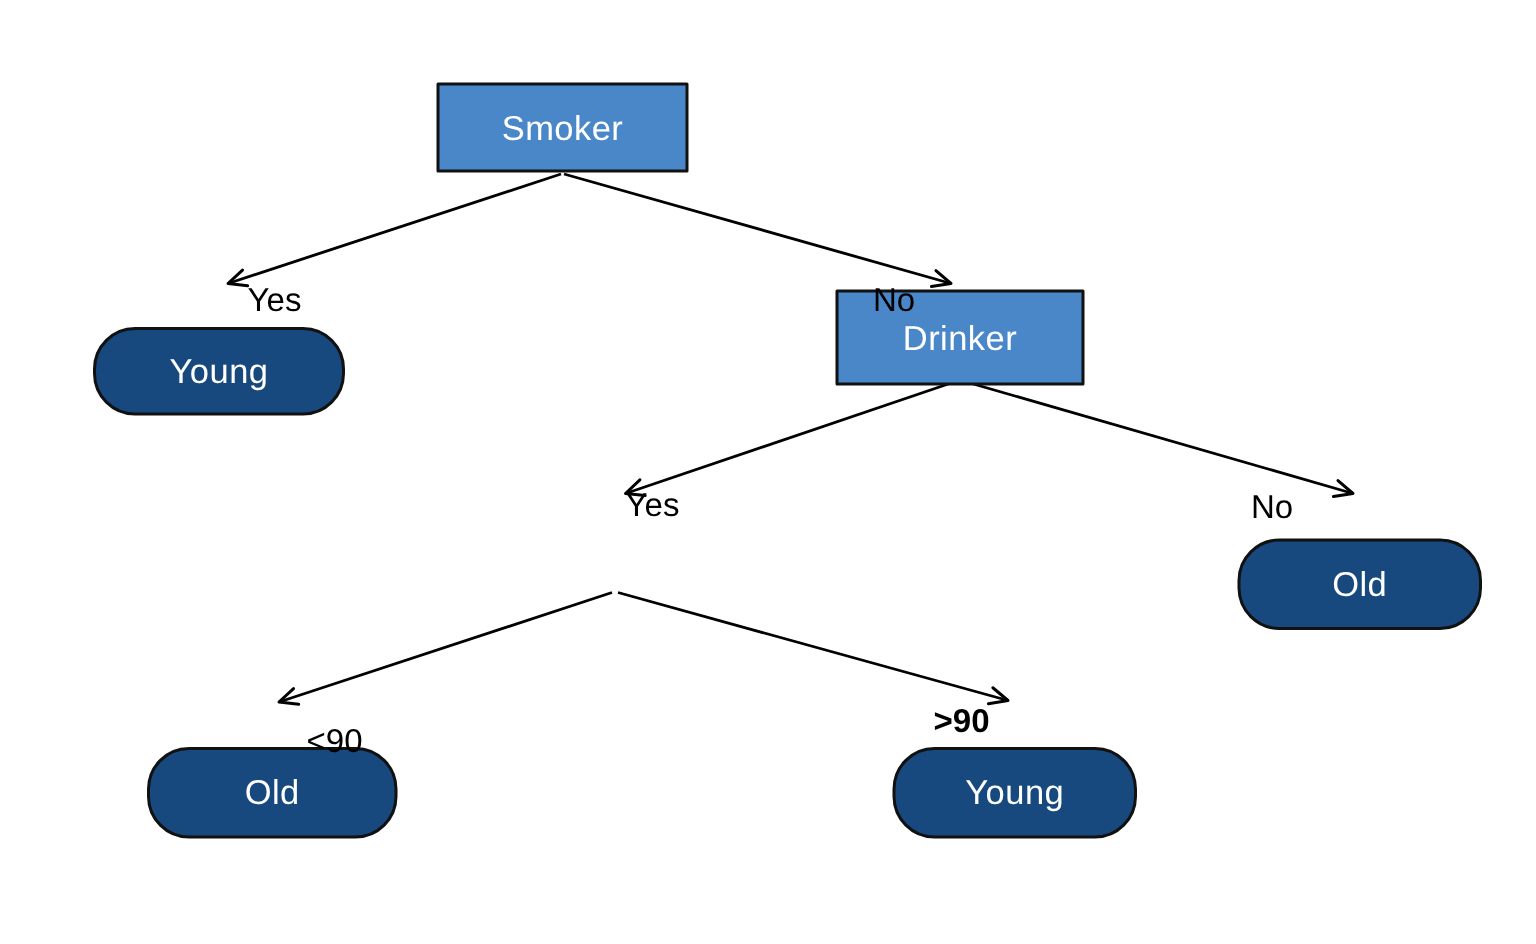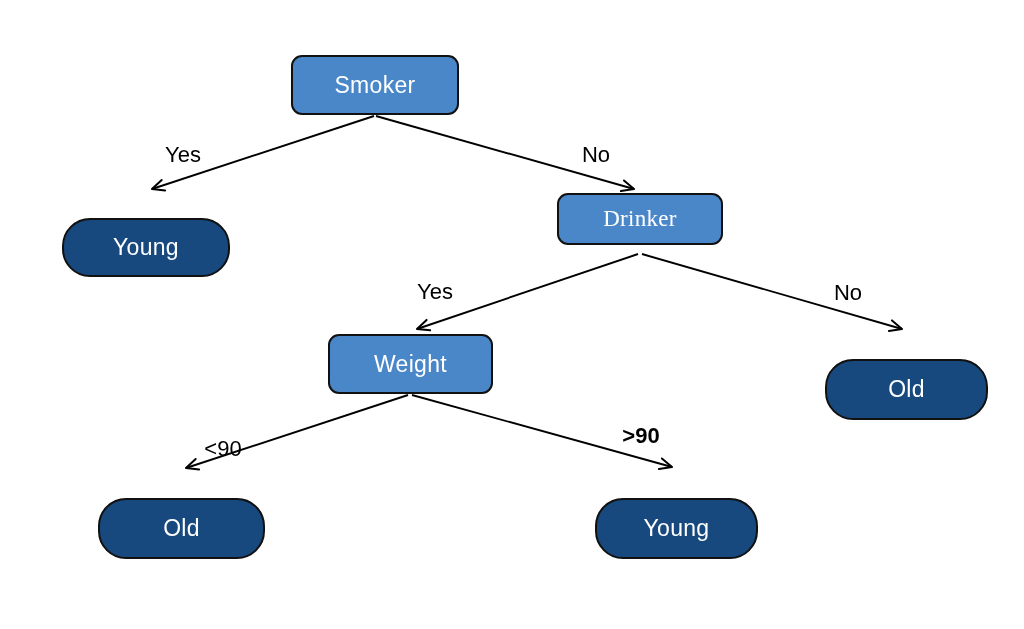--- a/index.html
+++ b/index.html
@@ -44,34 +44,35 @@
     display: flex;
     align-items: center;
     justify-content: center;
     font-size: 23px;
     color: var(--node-text);
     letter-spacing: 0.3px;
   }
   .node.decision {
     background: var(--decision-fill);
     border: 2.5px solid var(--node-border);
-    border-radius: 11px;
+    border-radius: 1px;
   }
   .node.leaf {
     background: var(--leaf-fill);
     border: 2.5px solid var(--node-border);
     border-radius: 28px;
     margin-top: 26px;
   }
   .edge-label {
     position: absolute;
     transform: translate(-50%, -50%);
     font-size: 22px;
     color: var(--edge-label-text);
     white-space: nowrap;
+    margin-top: 45px;
   }
 </style>
 </head>
 <body>
 
 <div class="canvas">
 
   <svg class="edges-layer" viewBox="0 0 1024 629" xmlns="http://www.w3.org/2000/svg" aria-hidden="true">
     <defs>
       <marker id="arrow" markerUnits="userSpaceOnUse" markerWidth="18" markerHeight="16" refX="14" refY="7" orient="auto">
@@ -83,23 +84,22 @@
     <line class="edge-line" x1="638" y1="254" x2="417" y2="329" marker-end="url(#arrow)"></line>
     <line class="edge-line" x1="642" y1="254" x2="902" y2="329" marker-end="url(#arrow)"></line>
     <line class="edge-line" x1="408" y1="395" x2="186" y2="468" marker-end="url(#arrow)"></line>
     <line class="edge-line" x1="412" y1="395" x2="672" y2="467" marker-end="url(#arrow)"></line>
   </svg>
 
   <div class="node decision" style="left:291px; top:55px;  width:168px; height:60px;">Smoker</div>
 
   <div class="node leaf" style="left:62px;  top:192px; width:168px; height:59px;">Young</div>
 
-  <div class="node decision" style="left:557px; top:193px; width:166px; height:52px;font-family:Liberation Serif, serif;">Drinker</div>
+  <div class="node decision" style="left:557px; top:193px; width:166px; height:64px;">Drinker</div>
 
-  <div class="node decision" style="left:328px; top:334px; width:165px; height:60px;">Weight</div>
 
   <div class="node leaf" style="left:825px; top:333px; width:163px; height:61px;">Old</div>
 
   <div class="node leaf" style="left:98px;  top:472px; width:167px; height:61px;">Old</div>
 
   <div class="node leaf" style="left:595px; top:472px; width:163px; height:61px;">Young</div>
 
   <div class="edge-label" style="left:183px; top:155px;">Yes</div>
 
   <div class="edge-label" style="left:596px; top:155px;">No</div>

